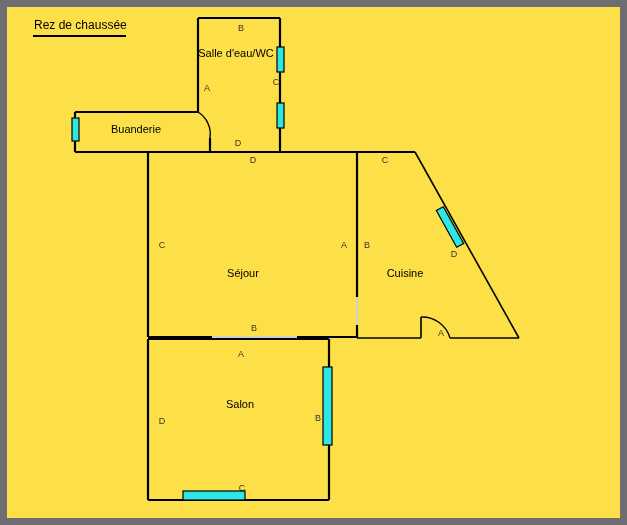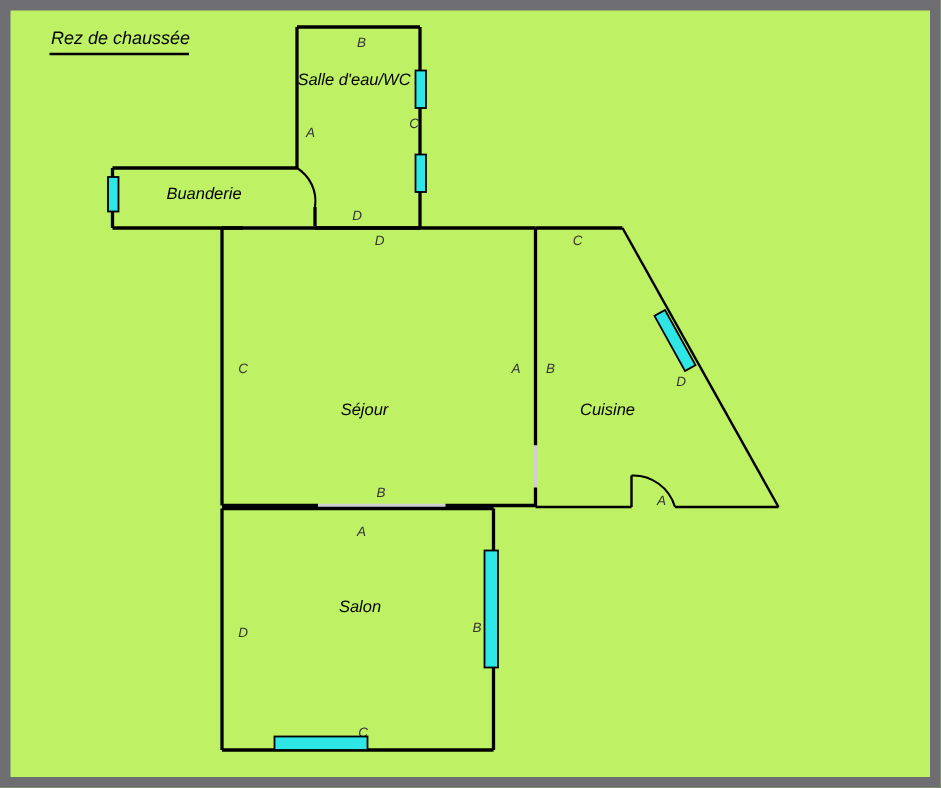--- a/index.html
+++ b/index.html
@@ -13,22 +13,21 @@
     overflow: hidden;
     font-family: "Liberation Sans", sans-serif;
   }
   #frame {
     position: absolute;
     left: 0; top: 0;
     width: 627px;
     height: 525px;
     box-sizing: border-box;
     border: 7px solid #6e6e72;
-    background: #bef264;
-    font-style: italic;
+    background: #fde047;
   }
   #plan-canvas {
     position: absolute;
     left: 0; top: 0;
     width: 627px;
     height: 525px;
     display: block;
   }
   .room-label {
     font-family: "Liberation Sans", sans-serif;

